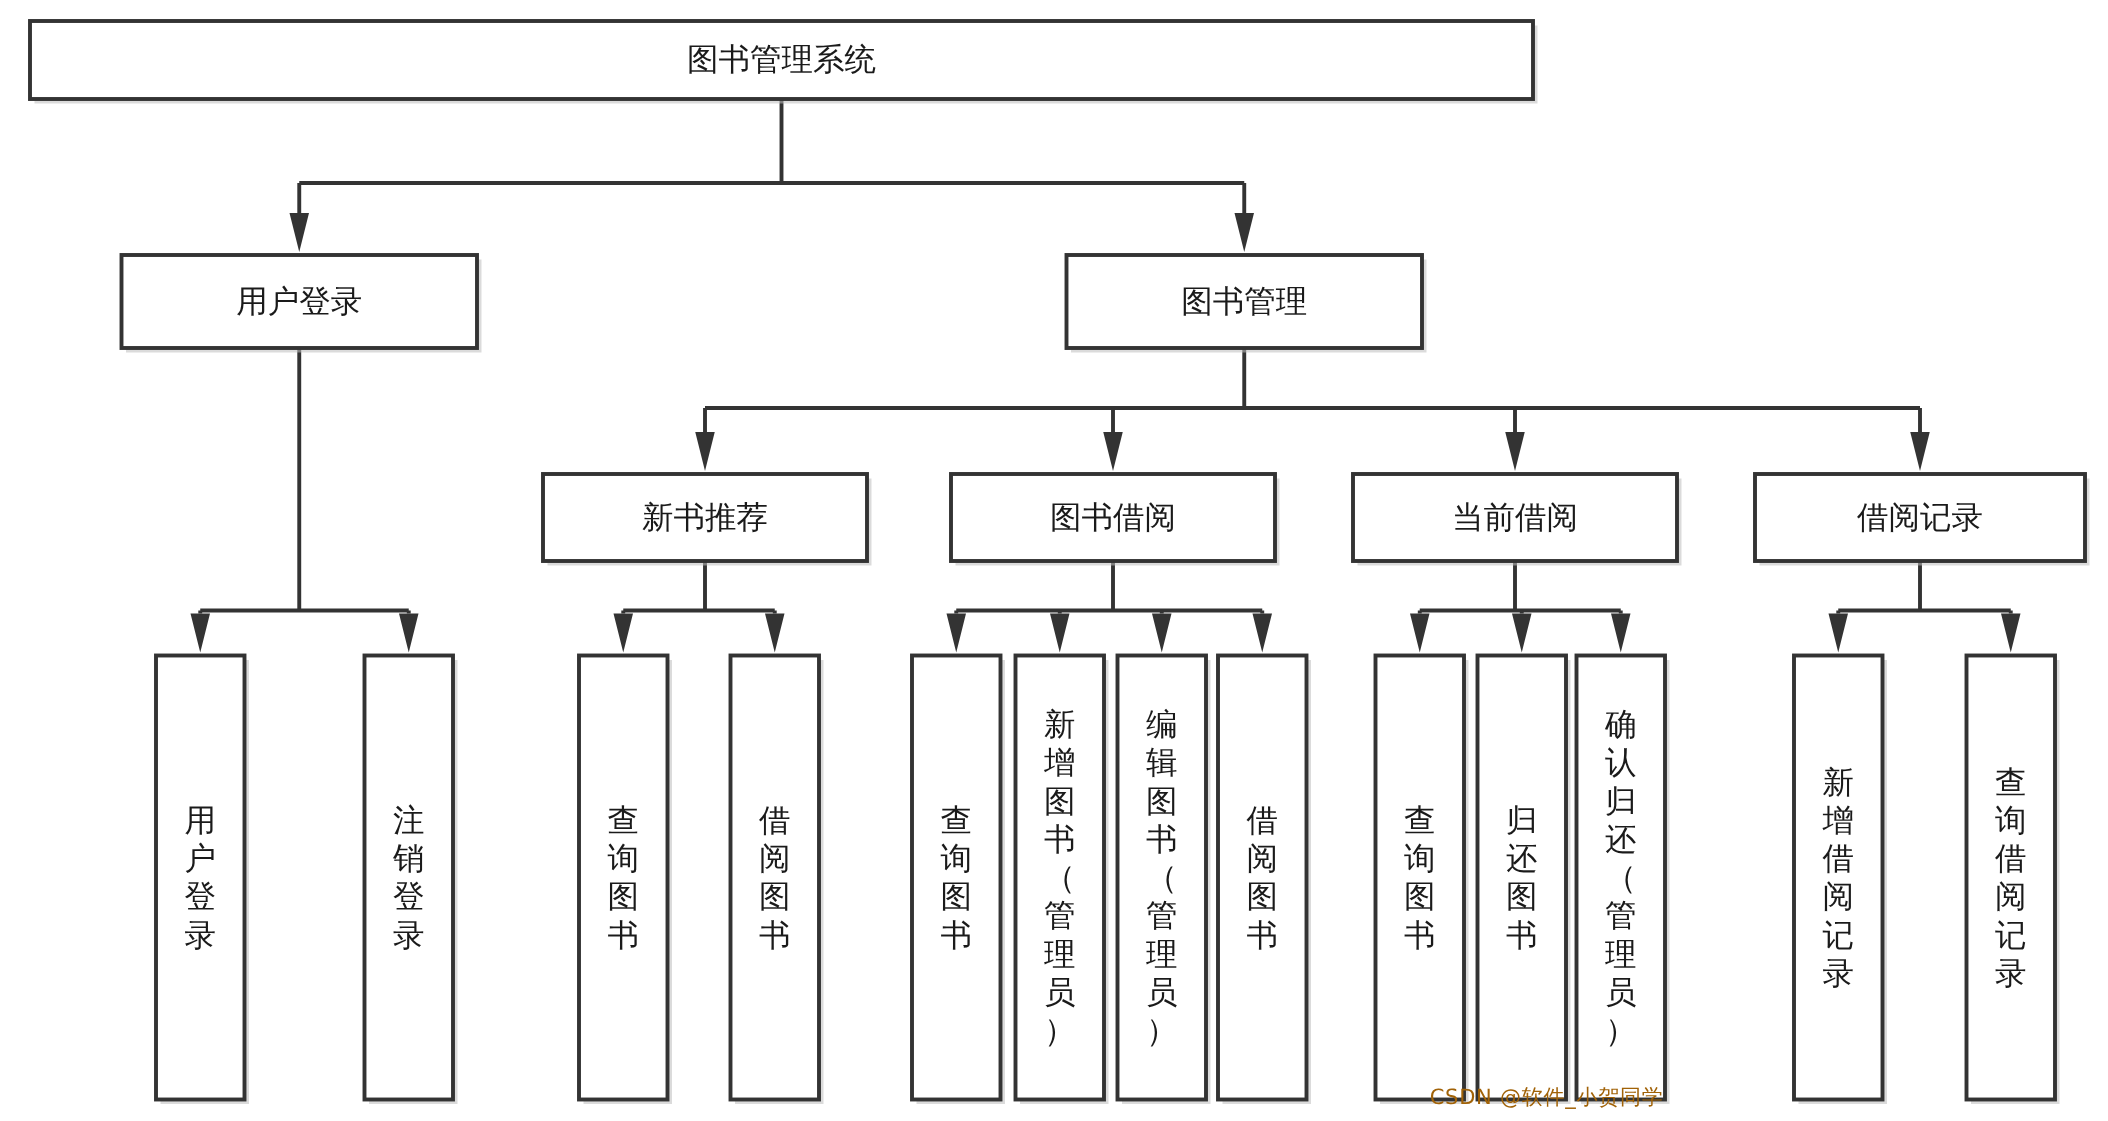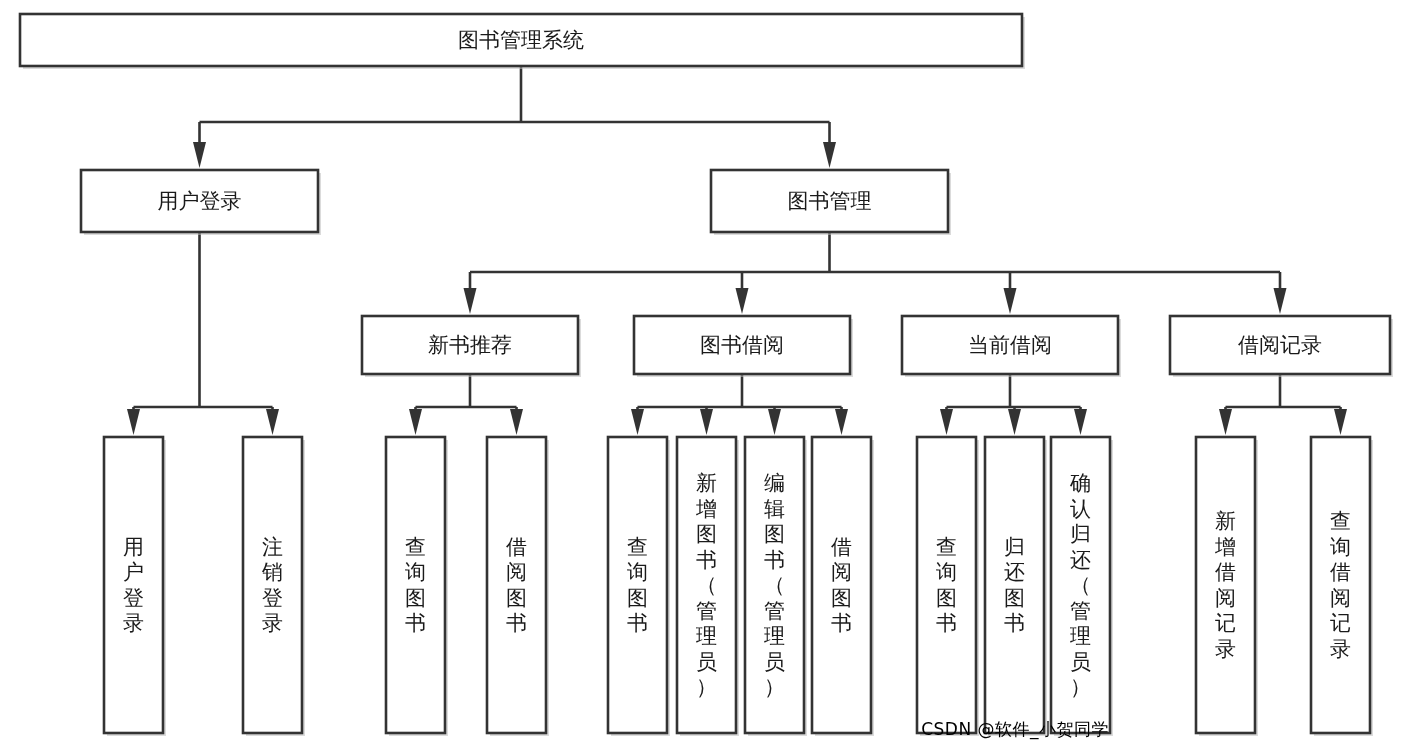--- a/index.html
+++ b/index.html
@@ -57,22 +57,22 @@
     font-family: "DejaVu Sans", "Liberation Sans", sans-serif;
     font-size: 21px;
     fill: #1a1a1a;
     text-anchor: middle;
   }
   .watermark {
     position: absolute;
     right: 9px;
     bottom: 6px;
     font-family: "DejaVu Sans", "Liberation Sans", sans-serif;
-    font-size: 17px;
-    color: #000000;
+    font-size: 14px;
+    color: #a16207;
     white-space: nowrap;
     letter-spacing: 0.5px;
     user-select: none;
     margin-left: 11px;
   }
 </style>
 </head>
 <body>
 
 <div id="diagram-root">

